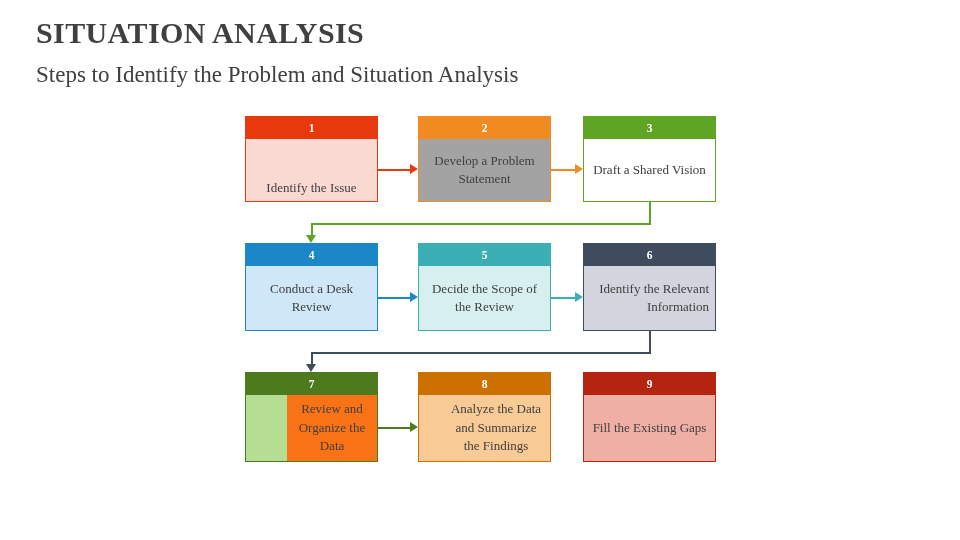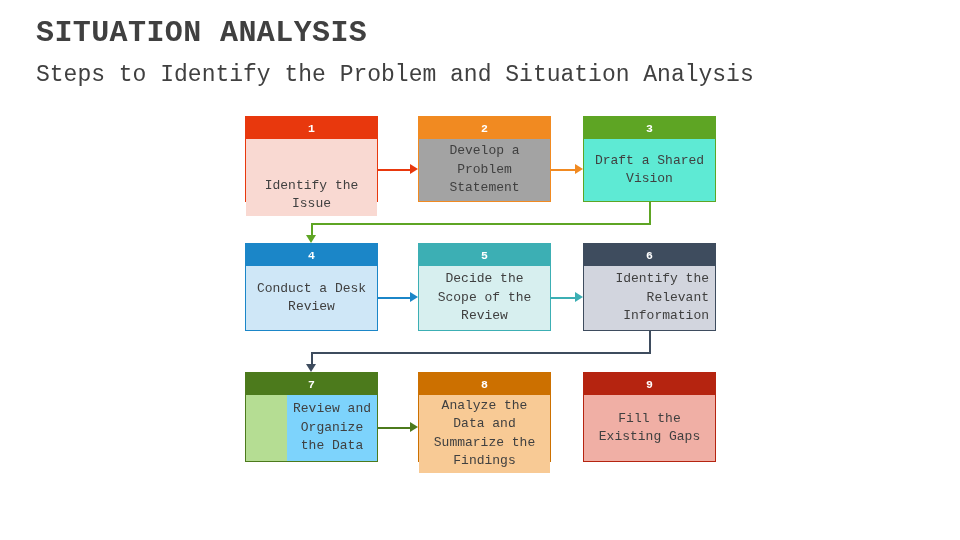--- a/index.html
+++ b/index.html
@@ -5,21 +5,21 @@
   html, body {
     margin: 0;
     padding: 0;
     background: #ffffff;
   }
   #slide {
     position: relative;
     width: 880px;
     height: 540px;
     background: #ffffff;
-    font-family: Liberation Mono, monospace;
+    font-family: Liberation Serif, serif;
     overflow: hidden;
   }
 
   
   #title {
     position: absolute;
     left: 36px;
     top: 16px;
     font-size: 30px;
     font-weight: bold;
@@ -107,46 +107,46 @@
     <div class="step-body" style="background: rgb(249, 217, 210); margin-top: 36px;">Identify the Issue</div>
   </div>
 
   <div class="step-box" id="box-2" style="left: 418px; top: 116px; height: 86px; border-color: rgb(241, 138, 33); background: rgb(251, 227, 200);">
     <div class="step-head" style="background: rgb(241, 138, 33);">2</div>
     <div class="step-body" style="background: #a3a3a3;">Develop a Problem Statement</div>
   </div>
 
   <div class="step-box" id="box-3" style="left: 583px; top: 116px; height: 86px; border-color: rgb(94, 165, 36); background: rgb(221, 239, 200);">
     <div class="step-head" style="background: rgb(94, 165, 36);">3</div>
-    <div class="step-body" style="background: #5eead4;">Draft a Shared Vision</div>
+    <div class="step-body" style="background: #ffffff;">Draft a Shared Vision</div>
   </div>
 
   <div class="step-box" id="box-4" style="left: 245px; top: 243px; height: 88px; border-color: rgb(27, 134, 200); background: rgb(207, 231, 247);">
     <div class="step-head" style="background: rgb(27, 134, 200);">4</div>
     <div class="step-body" style="background: rgb(207, 231, 247);">Conduct a Desk Review</div>
   </div>
 
   <div class="step-box" id="box-5" style="left: 418px; top: 243px; height: 88px; border-color: rgb(60, 175, 180); background: rgb(215, 239, 239);">
     <div class="step-head" style="background: rgb(60, 175, 180);">5</div>
     <div class="step-body" style="background: rgb(215, 239, 239);">Decide the Scope of the Review</div>
   </div>
 
   <div class="step-box" id="box-6" style="left: 583px; top: 243px; height: 88px; border-color: rgb(62, 76, 94); background: rgb(210, 213, 222);">
     <div class="step-head" style="background: rgb(62, 76, 94);">6</div>
     <div class="step-body" style="background: rgb(210, 213, 222); text-align: right;">Identify the Relevant Information</div>
   </div>
 
   <div class="step-box" id="box-7" style="left: 245px; top: 372px; height: 90px; border-color: rgb(76, 122, 28); background: rgb(181, 221, 147);">
     <div class="step-head" style="background: rgb(76, 122, 28);">7</div>
-    <div class="step-body" style="background: #7dd3fc; margin-left: 41px;">Review and Organize the Data</div>
+    <div class="step-body" style="background: #f97316; margin-left: 41px;">Review and Organize the Data</div>
   </div>
 
   <div class="step-box" id="box-8" style="left: 418px; top: 372px; height: 90px; border-color: rgb(204, 112, 0); background: rgb(248, 202, 149);">
     <div class="step-head" style="background: rgb(204, 112, 0);">8</div>
-    <div class="step-body" style="background: rgb(248, 202, 149);">Analyze the Data and Summarize the Findings</div>
+    <div class="step-body" style="background: rgb(248, 202, 149); margin-left: 23px;">Analyze the Data and Summarize the Findings</div>
   </div>
 
   <div class="step-box" id="box-9" style="left: 583px; top: 372px; height: 90px; border-color: rgb(181, 36, 16); background: rgb(240, 175, 165);">
     <div class="step-head" style="background: rgb(181, 36, 16);">9</div>
     <div class="step-body" style="background: rgb(240, 175, 165);">Fill the Existing Gaps</div>
   </div>
 
   <div id="connector-layer">
       <div class="h-line" style="left: 378px; top: 169px; width: 33px; background: rgb(232, 56, 13);"></div>
       <div class="arrow-r" style="left: 410px; top: 164px; border-left-color: rgb(232, 56, 13);"></div>

